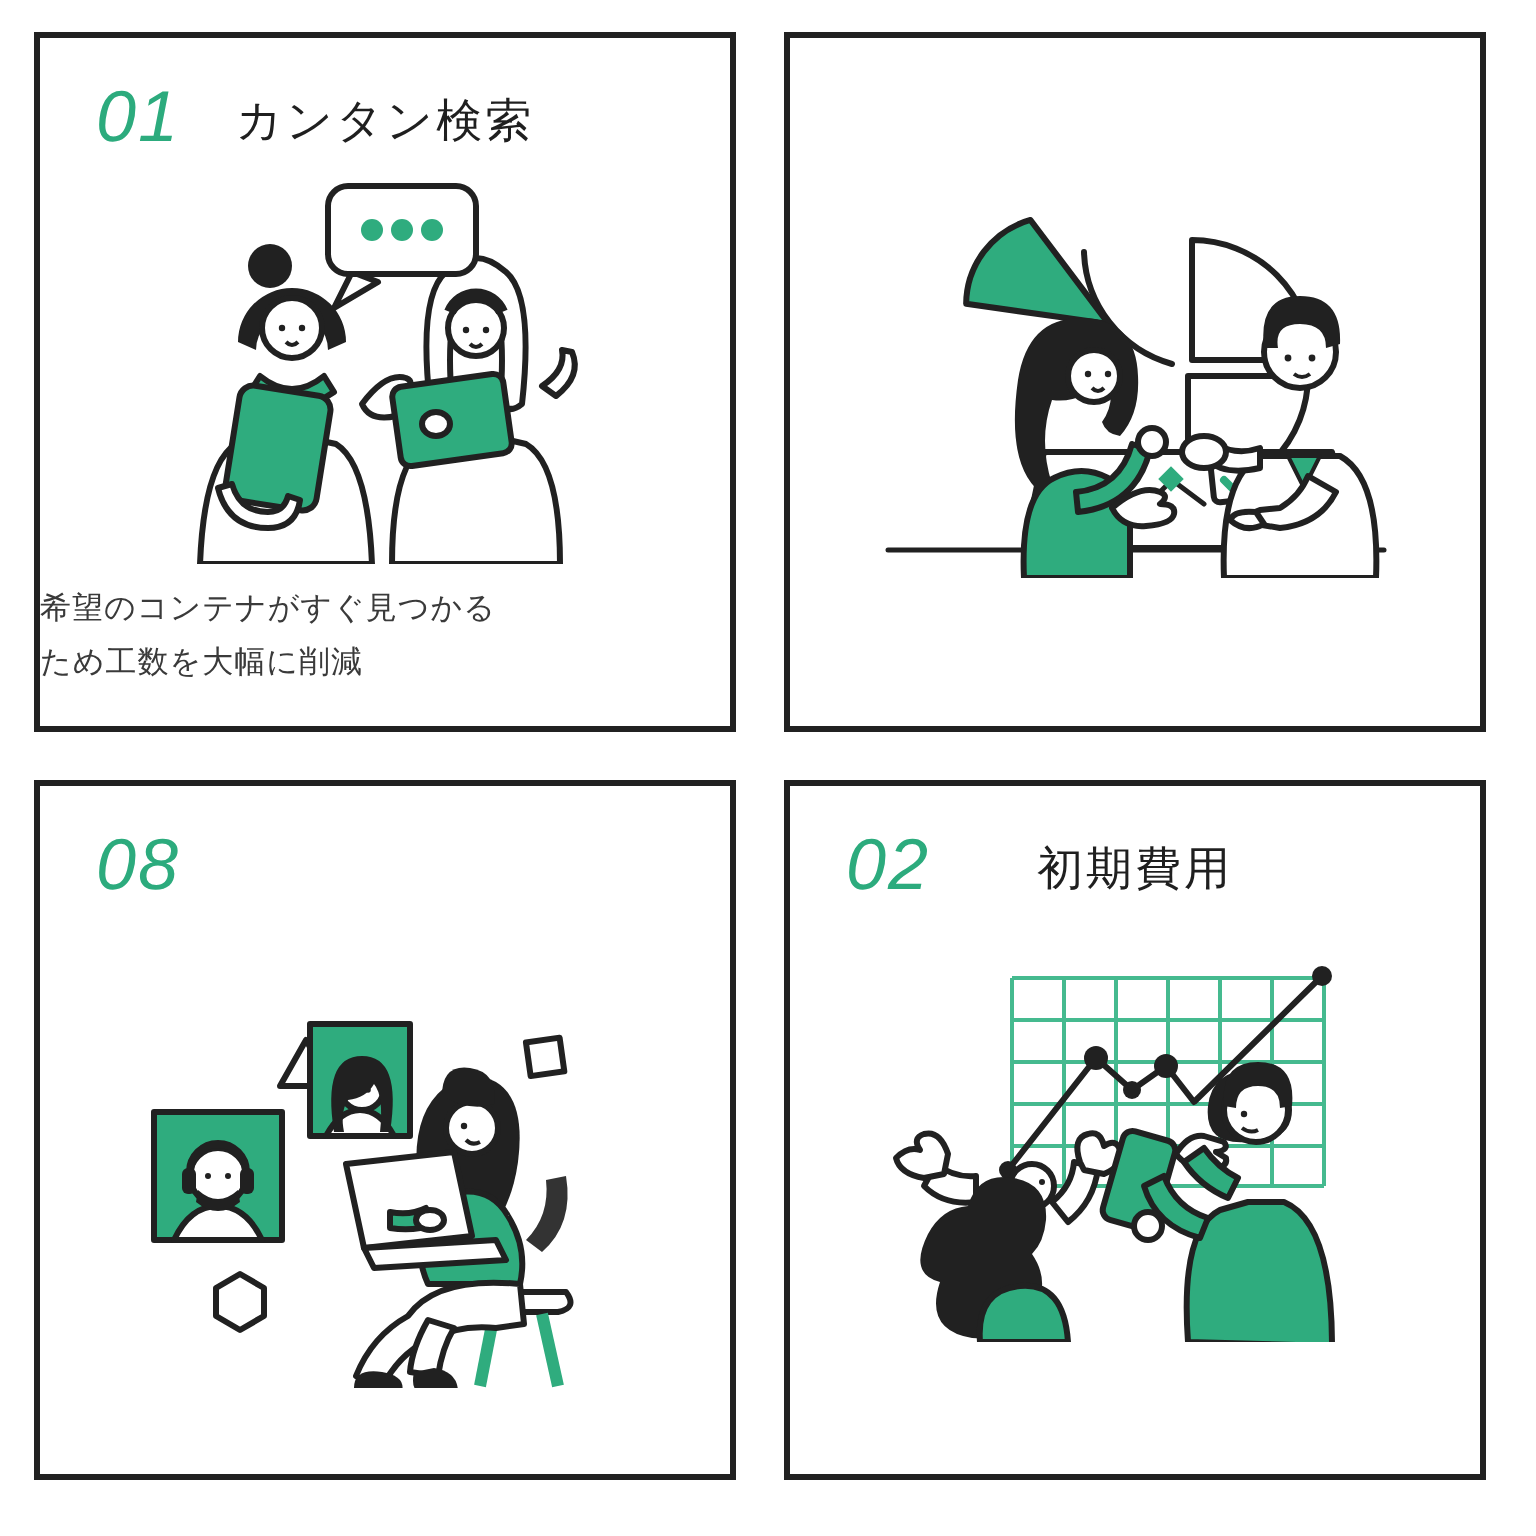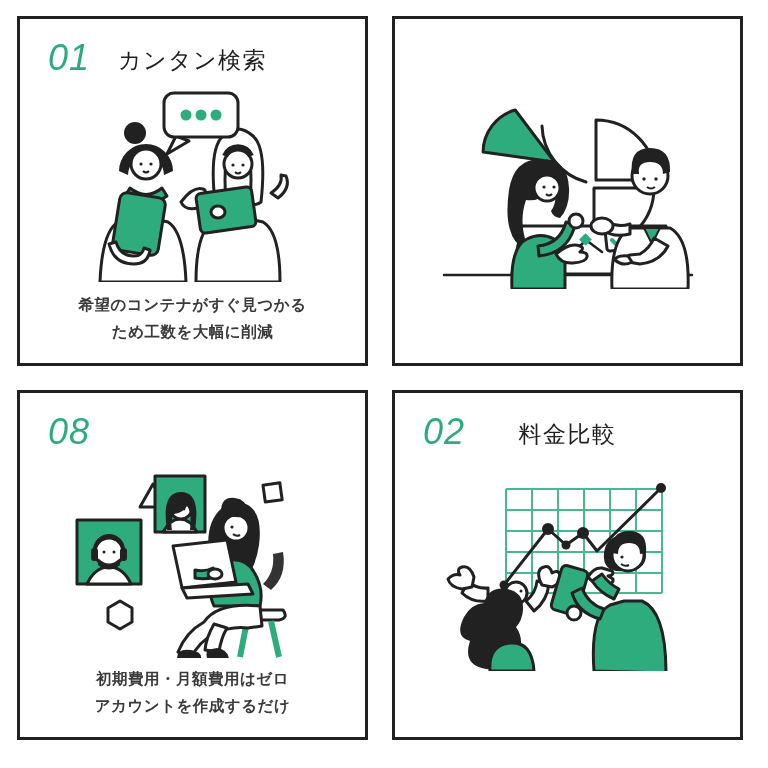--- a/index.html
+++ b/index.html
@@ -52,23 +52,22 @@
     color:#1f1f1f;
     letter-spacing:1.5px;
   }
   .illus {
     flex:1;
     display:flex;
     align-items:center;
     justify-content:center;
   }
   .caption {
-    text-align:center;
     font-size:15.5px;
-    font-weight:700;
+    font-weight:400;
     color:#3a3a3a;
     line-height:1.75;
     letter-spacing:0.5px;
     margin-bottom:18px;
   }
   
   .ln { stroke:#212121; stroke-width:3; stroke-linecap:round; stroke-linejoin:round; }
   .f-w { fill:#ffffff; }
   .f-g { fill:#2FAC7E; }
   .f-k { fill:#212121; }
@@ -209,30 +208,26 @@
         <polygon class="ln f-w" points="119,126 185,122 190,132 124,136"></polygon>
         <path class="ln f-g" d="M154 114 q-10 4 -22 2 l0 -8 q10 2 18 -2 z" stroke-width="2.5"></path>
         <ellipse class="ln f-w" cx="152" cy="112" rx="7" ry="5" stroke-width="2.5"></ellipse>
 
         <path class="ln f-w" d="M197 144 q-42 -4 -56 16 q-18 10 -26 30 l12 8 q8 -18 24 -26 q16 -8 34 -6 l14 -2 z"></path>
         <path class="ln f-w" d="M151 162 q-8 14 -9 26 l14 2 q2 -14 8 -24 z"></path>
         <path class="f-k" d="M128 188 q-14 -2 -14 8 l24 2 q2 -8 -10 -10 z"></path>
         <path class="f-k" d="M144 188 q-2 10 4 10 l18 0 q0 -10 -12 -12 z"></path>
       </svg>
     </div>
-    <p class="caption">
-      <span>初期費用・月額費用はゼロ</span><br>
-      <span>アカウントを作成するだけ</span>
-    </p>
   </section>
 
   <section class="card">
     <header class="card-header">
       <span class="num">02</span>
-      <h2 class="title">料金比較</h2>
+      <h2 class="title">初期費用</h2>
     </header>
     <div class="illus">
       <svg width="280" height="196" viewBox="0 0 280 196">
 
         <g stroke="#45BA8F" stroke-width="2">
           <line x1="78" y1="14" x2="78" y2="118"></line>
             <line x1="104" y1="14" x2="104" y2="118"></line>
           <line x1="130" y1="14" x2="130" y2="118"></line>
             <line x1="156" y1="14" x2="156" y2="118"></line>
           <line x1="182" y1="14" x2="182" y2="118"></line>

